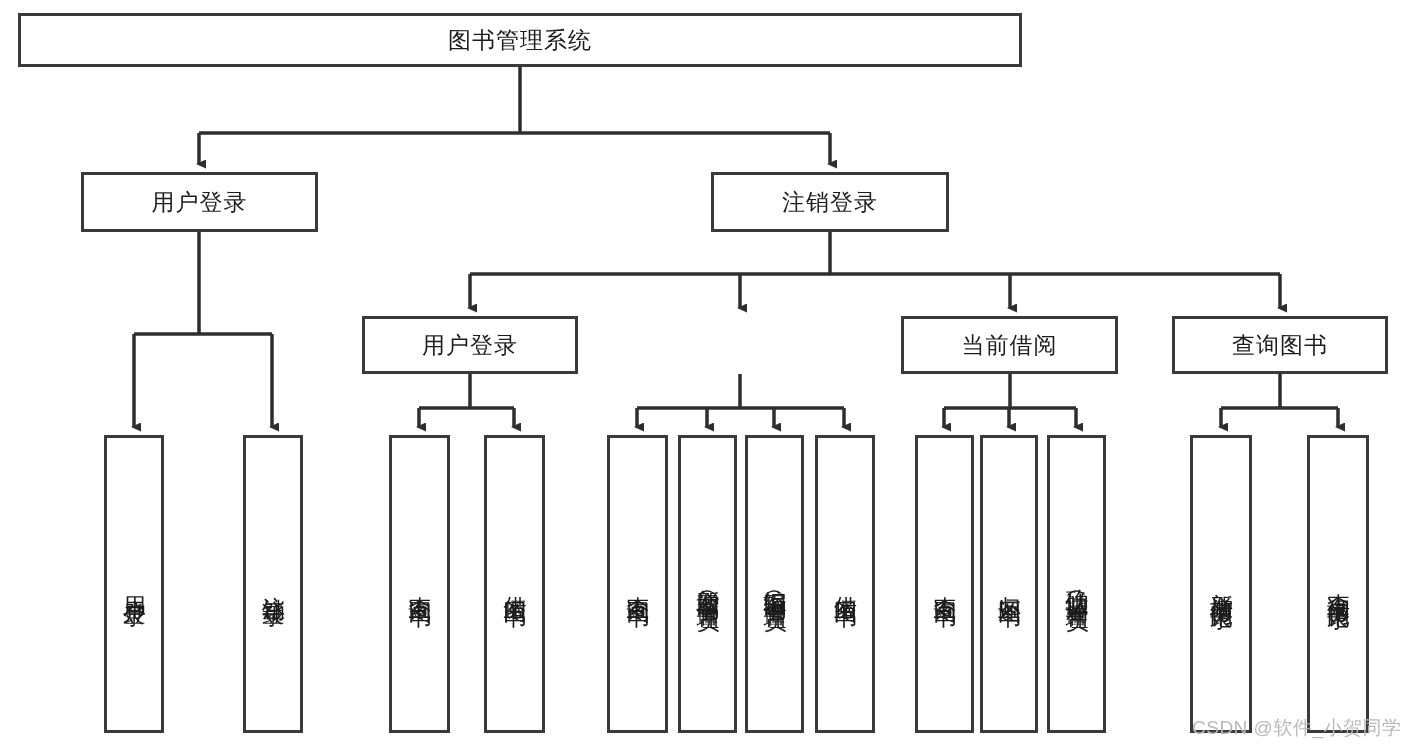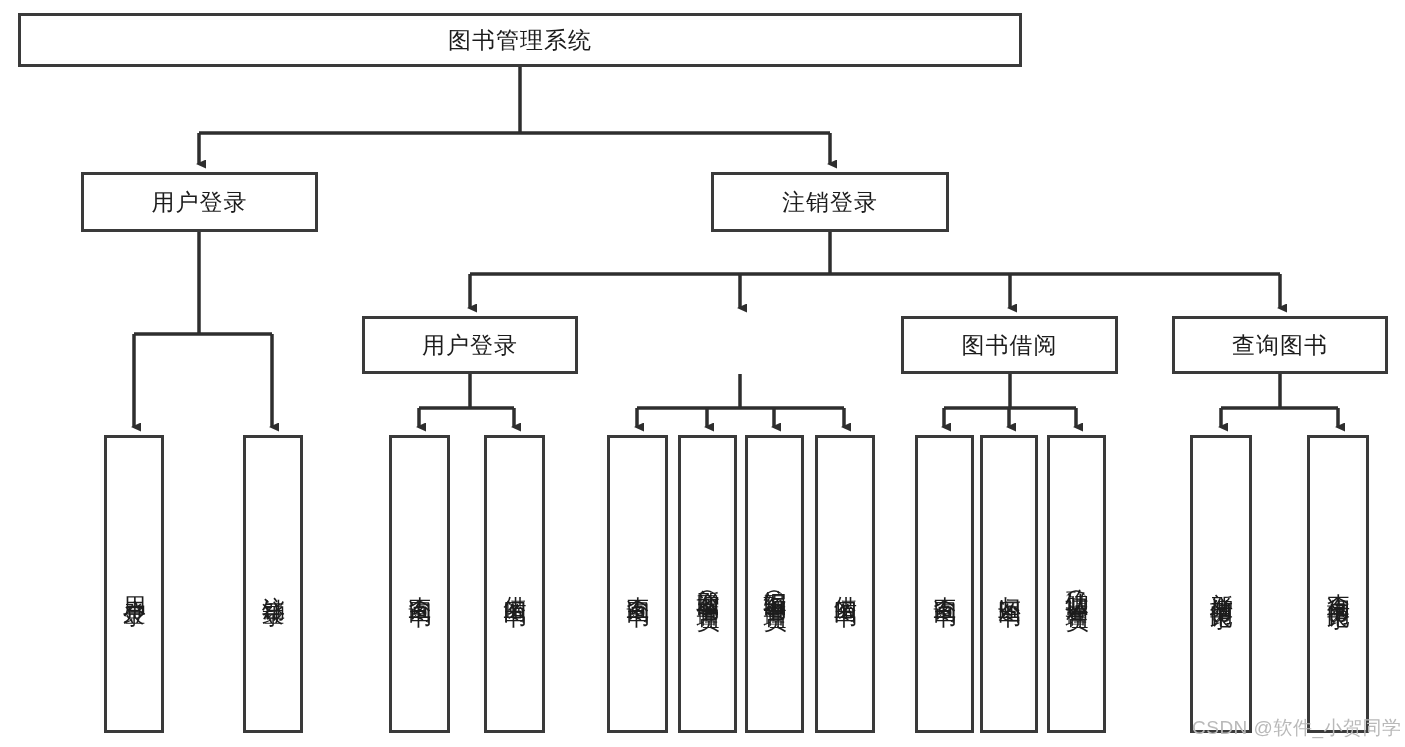--- a/index.html
+++ b/index.html
@@ -124,21 +124,21 @@
     <span class="label">用户登录</span>
   </div>
   <div class="node h" style="left:711px; top:172px; width:238px; height:60px;">
     <span class="label">注销登录</span>
   </div>
 
   <div class="node h" style="left:362px; top:316px; width:216px; height:58px;">
     <span class="label">用户登录</span>
   </div>
   <div class="node h" style="left:901px; top:316px; width:217px; height:58px;">
-    <span class="label">图书借阅</span>
+    <span class="label">当前借阅</span>
   </div>
   <div class="node h" style="left:1172px; top:316px; width:216px; height:58px;">
     <span class="label">查询图书</span>
   </div>
 
   <div class="node v" style="left:104px; top:435px; width:60px; height:298px;">
     <span class="label">用户登录</span>
   </div>
   <div class="node v" style="left:243px; top:435px; width:60px; height:298px;">
     <span class="label">注销登录</span>

